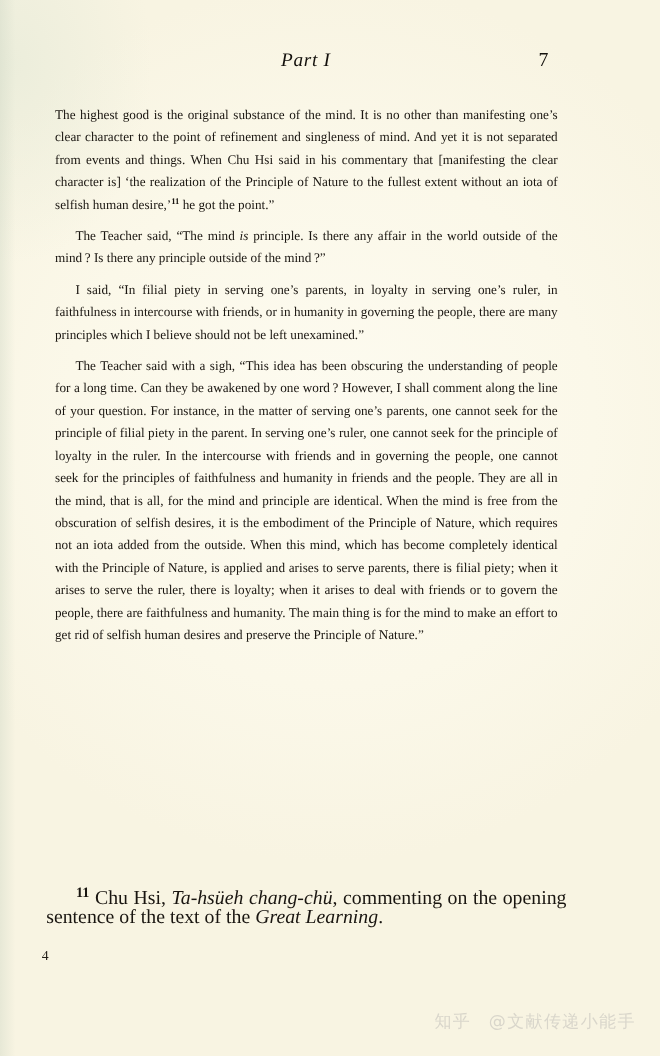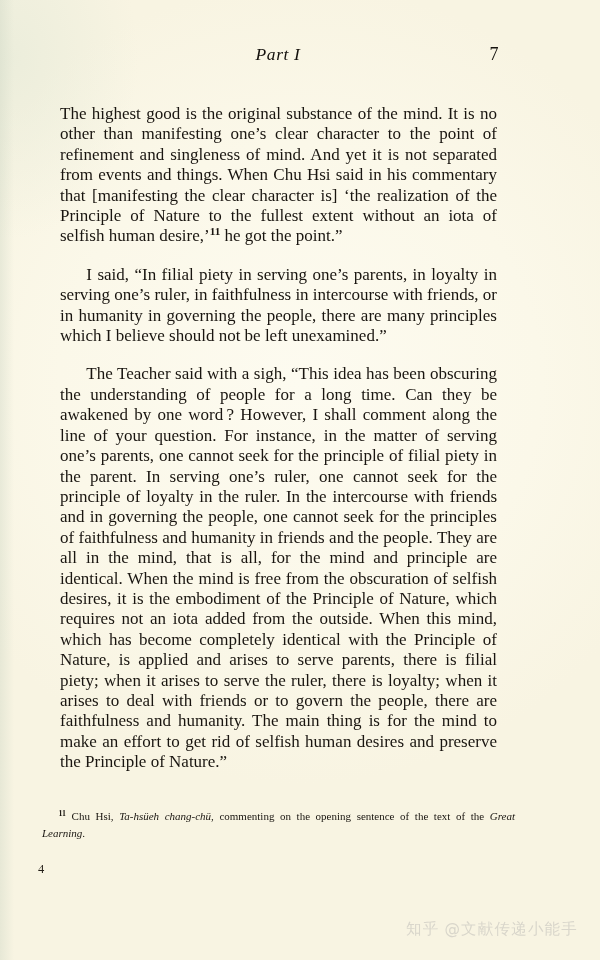--- a/index.html
+++ b/index.html
@@ -50,24 +50,24 @@
   }
 
   .body-col {
     position: absolute;
     left: 42px;
     top: 86px;
     width: 473px;
   }
 
   p.para {
-    margin: 18px;
+    margin: 8px;
     text-align: justify;
     text-justify: inter-word;
-    font-size: 17px;
+    font-size: 12px;
     line-height: 20.4px;
     color: #191510;
     hyphens: manual;
   }
   p.para.indent {
     text-indent: 1.55em;
   }
   p.gap-before {
     margin-top: 20.4px;
   }
@@ -89,21 +89,21 @@
 
   .footnote-block {
     position: absolute;
     left: 42px;
     top: 808px;
     width: 473px;
   }
   p.footnote {
     margin: 0;
     text-align: justify;
-    font-size: 11px;
+    font-size: 18px;
     line-height: 17.3px;
     text-indent: 1.5em;
     color: #191510;
   }
   p.footnote sup.fn-mark {
     font-size: 0.72em;
     vertical-align: 0.5em;
     line-height: 0;
     font-weight: bold;
   }
@@ -120,21 +120,21 @@
     position: absolute;
     right: 22px;
     bottom: 20px;
     font-family: "DejaVu Sans", sans-serif;
     font-size: 15.5px;
     color: #d9d6cb;
     letter-spacing: 1.2px;
     white-space: nowrap;
     user-select: none;
   }
-  .watermark .wm-logo { margin-right: 5px; text-align: center; }
+  .watermark .wm-logo { margin-right: 16px; text-align: center; }
 
   
   .edge-shade {
     position: absolute;
     left: 0; top: 0;
     width: 14px; height: 960px;
     background: linear-gradient(to right, rgba(205,214,196,0.40), rgba(205,214,196,0));
     pointer-events: none;
   }
 </style>
@@ -146,20 +146,21 @@
   <div class="edge-shade"></div>
 
   <div class="running-head">Part I</div>
   <div class="folio">7</div>
 
   <div class="body-col">
 
     <p class="para"><span>The highest good is the original substance of the mind. It is no other than manifesting one’s clear character to the point of refinement and singleness of mind. And yet it is not separated from events and things. When Chu Hsi said in his commentary that [manifesting the clear character is] ‘the realization of the Principle of Nature to the fullest extent without an iota of selfish human desire,’</span><sup class="fn-ref">11</sup><span> he got the point.”</span></p>
 
 
+    <p class="para indent"><span>The Teacher said, “The mind </span><em>is</em><span> principle. Is there any affair in the world outside of the mind ? Is there any principle outside of the mind ?”</span></p>
 
     <p class="para indent"><span>I said, “In filial piety in serving one’s parents, in loyalty in serving one’s ruler, in faithfulness in intercourse with friends, or in humanity in governing the people, there are many principles which I believe should not be left unexamined.”</span></p>
 
     <p class="para indent"><span>The Teacher said with a sigh, “This idea has been obscuring the understanding of people for a long time. Can they be awakened by one word ? However, I shall comment along the line of your question. For instance, in the matter of serving one’s parents, one cannot seek for the principle of filial piety in the parent. In serving one’s ruler, one cannot seek for the principle of loyalty in the ruler. In the intercourse with friends and in governing the people, one cannot seek for the principles of faithfulness and humanity in friends and the people. They are all in the mind, that is all, for the mind and principle are identical. When the mind is free from the obscuration of selfish desires, it is the embodiment of the Principle of Nature, which requires not an iota added from the outside. When this mind, which has become completely identical with the Principle of Nature, is applied and arises to serve parents, there is filial piety; when it arises to serve the ruler, there is loyalty; when it arises to deal with friends or to govern the people, there are faith­fulness and humanity. The main thing is for the mind to make an effort to get rid of selfish human desires and preserve the Principle of Nature.”</span></p>
 
 
   </div>
 
   <div class="footnote-block">
     <p class="footnote"><sup class="fn-mark">11</sup><span> Chu Hsi, </span><em>Ta-hsüeh chang-chü</em><span>, commenting on the opening sentence of the text of the </span><em>Great Learning</em><span>.</span></p>

